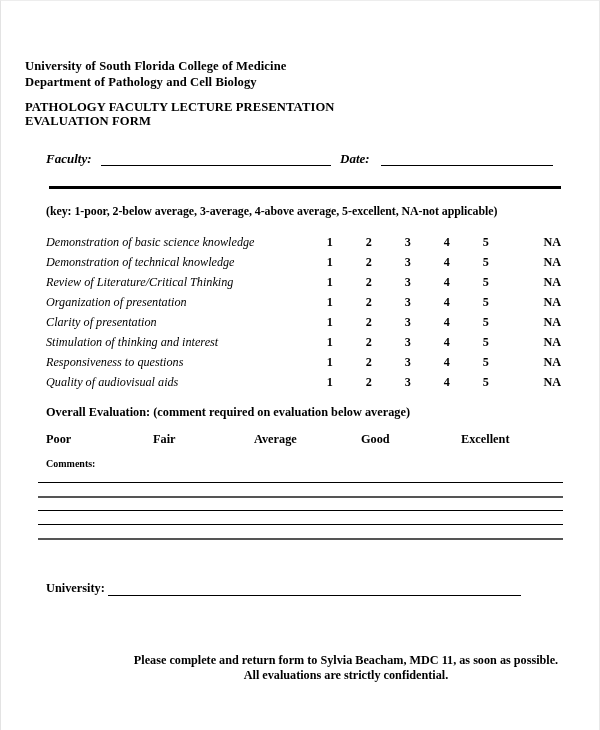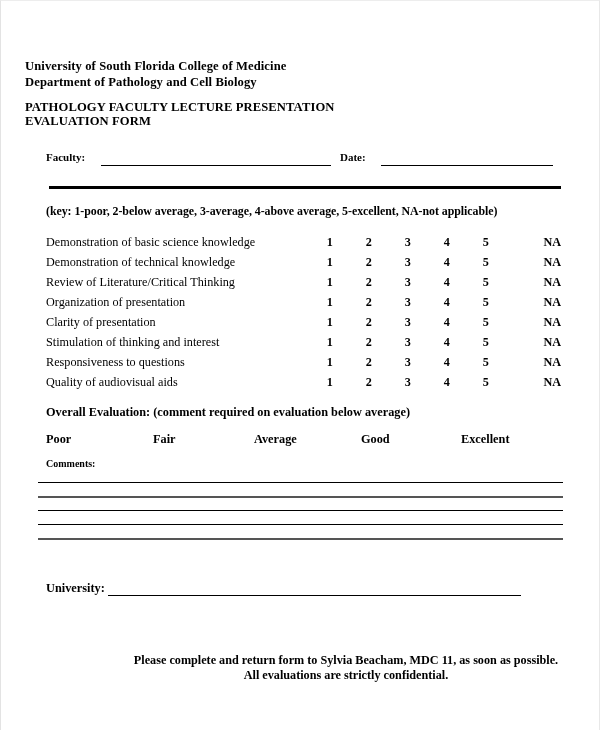--- a/index.html
+++ b/index.html
@@ -48,21 +48,22 @@
     position: absolute;
     top: 150px;
     left: 45px;
     width: 512px;
     height: 18px;
   }
   .fd-label {
     position: absolute;
     top: 0;
     font-weight: bold;
-    font-size: 11px;
+    font-size: 13px;
+    font-style: italic;
   }
   .fd-rule {
     position: absolute;
     border-bottom: 1.6px solid #000;
     height: 0;
   }
   #faculty-label { left: 0; }
   #faculty-rule  { left: 55px;  width: 230px; top: 14px; }
   #date-label    { left: 294px; }
   #date-rule     { left: 335px; width: 172px; top: 14px; }
@@ -99,20 +100,21 @@
   #rating-table td {
     padding: 0;
     height: 20px;
     vertical-align: top;
     font-size: 12.2px;
     line-height: 20px;
   }
   td.rt-label {
     width: 283px;
     white-space: nowrap;
+    font-style: italic;
   }
   td.rt-opt {
     width: 40px;
     text-align: left;
     font-weight: bold;
     font-size: 11.8px;
   }
   td.rt-opt-na {
     width: 40px;
     text-align: right;

